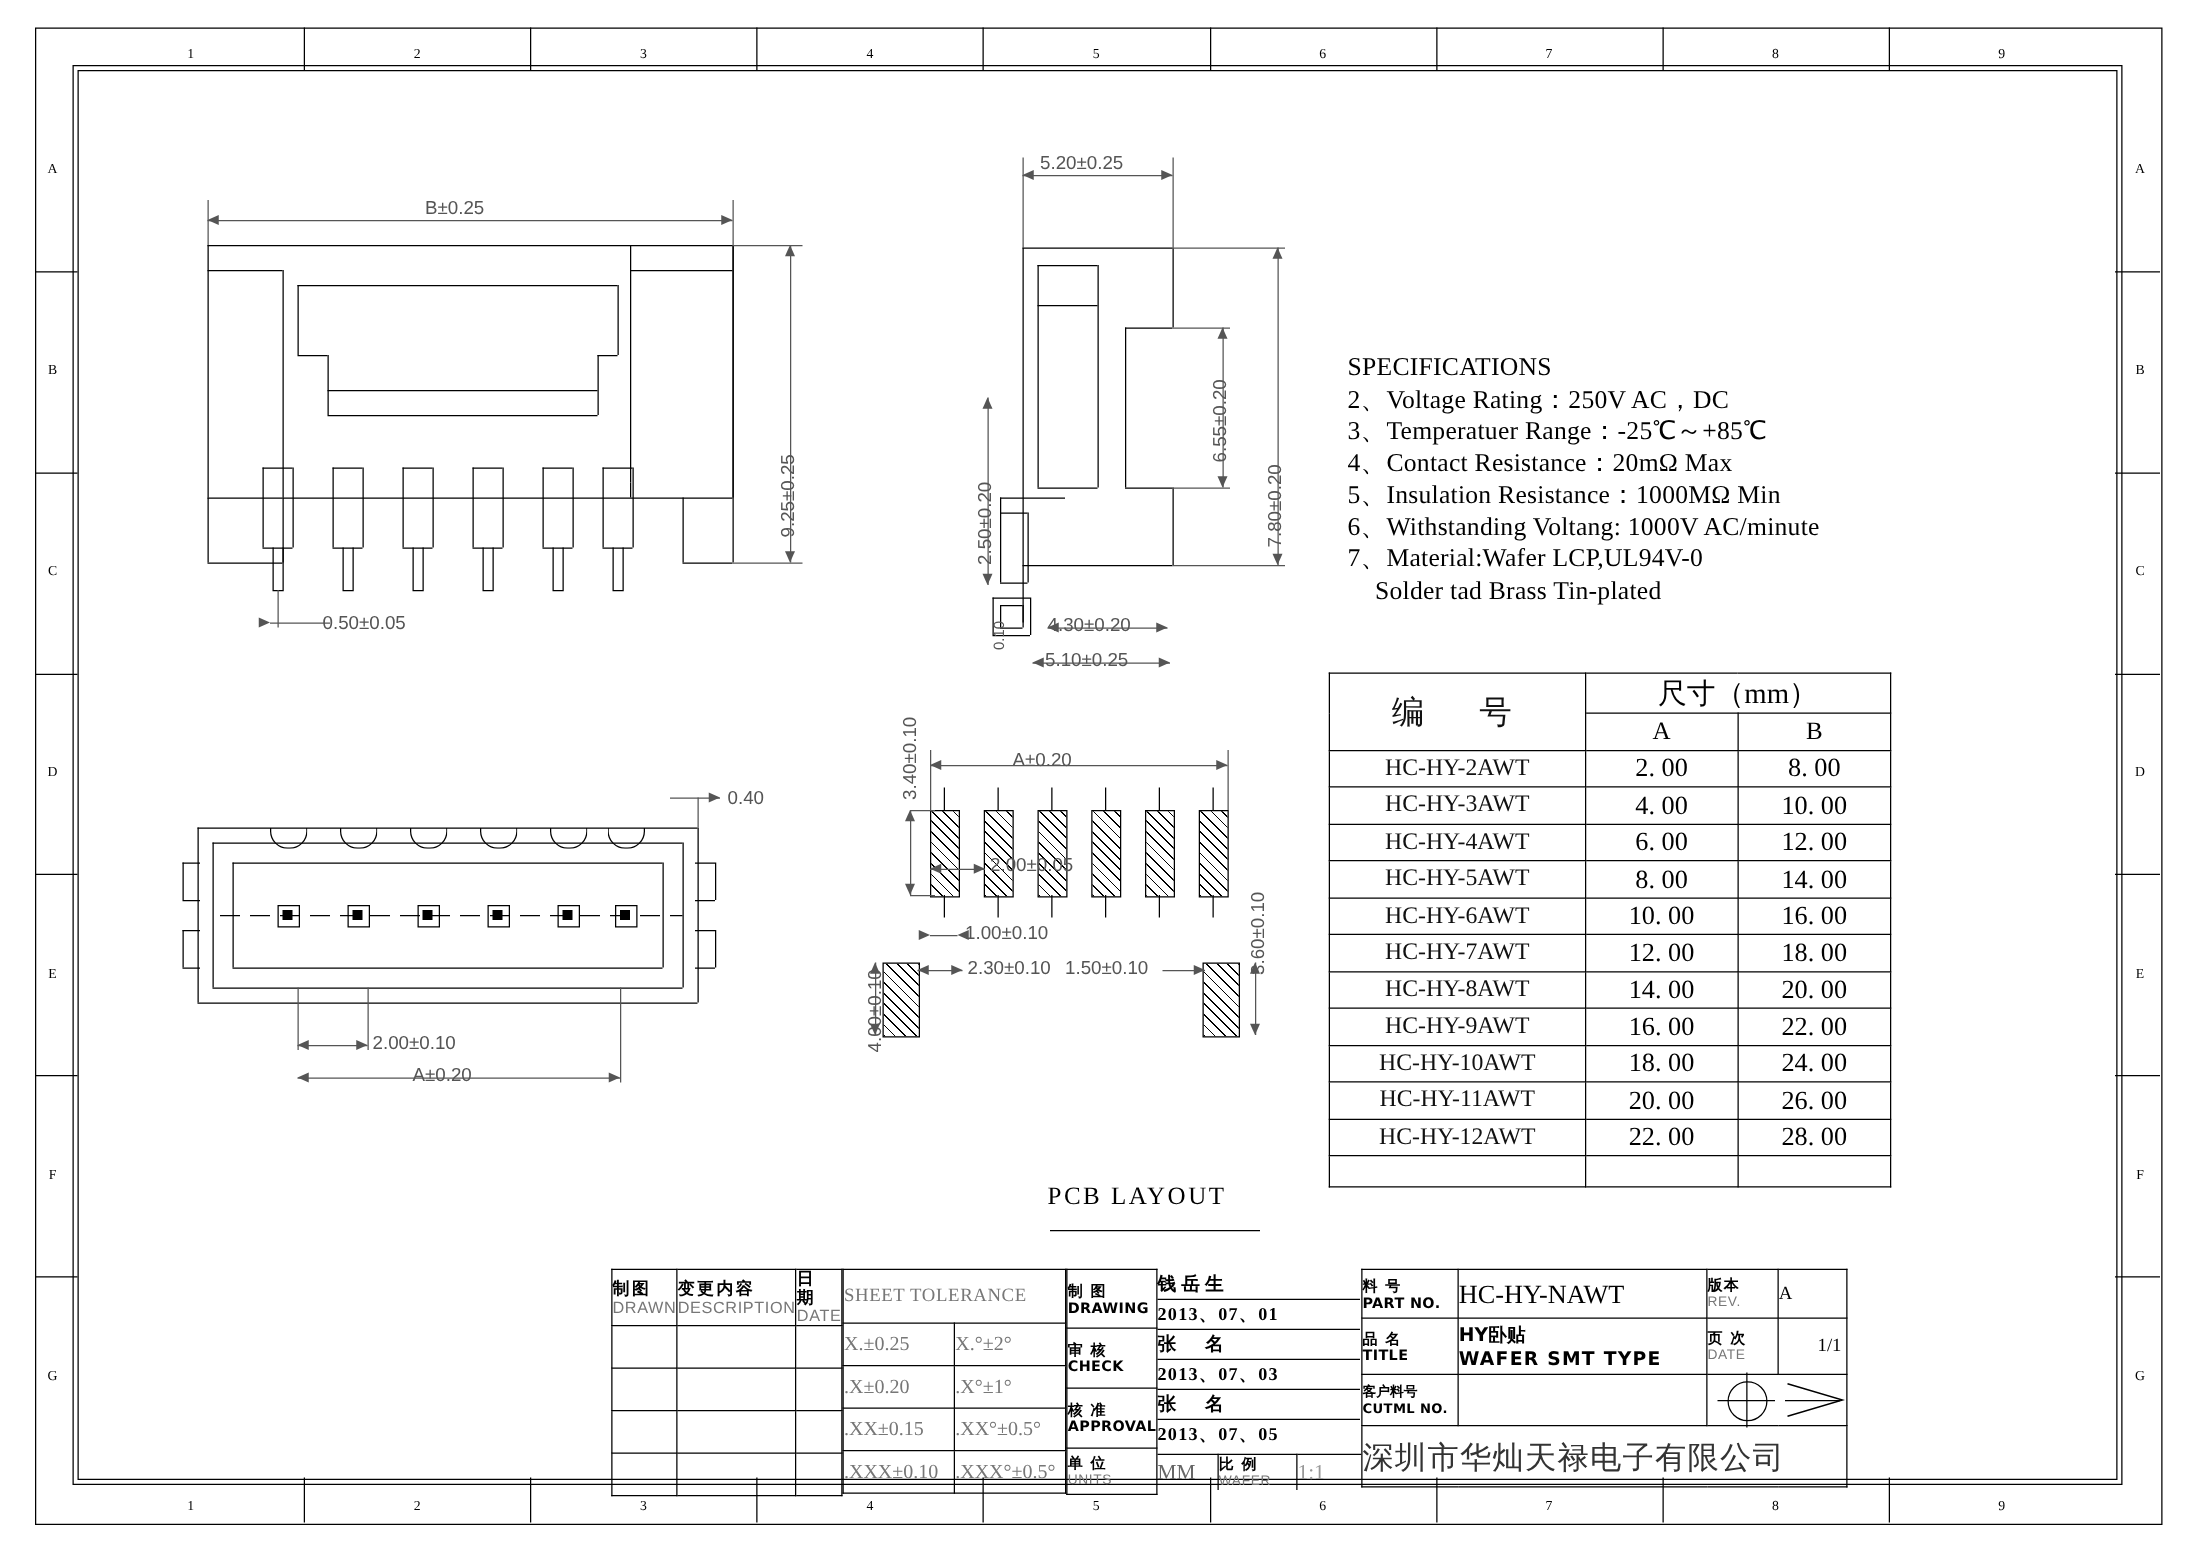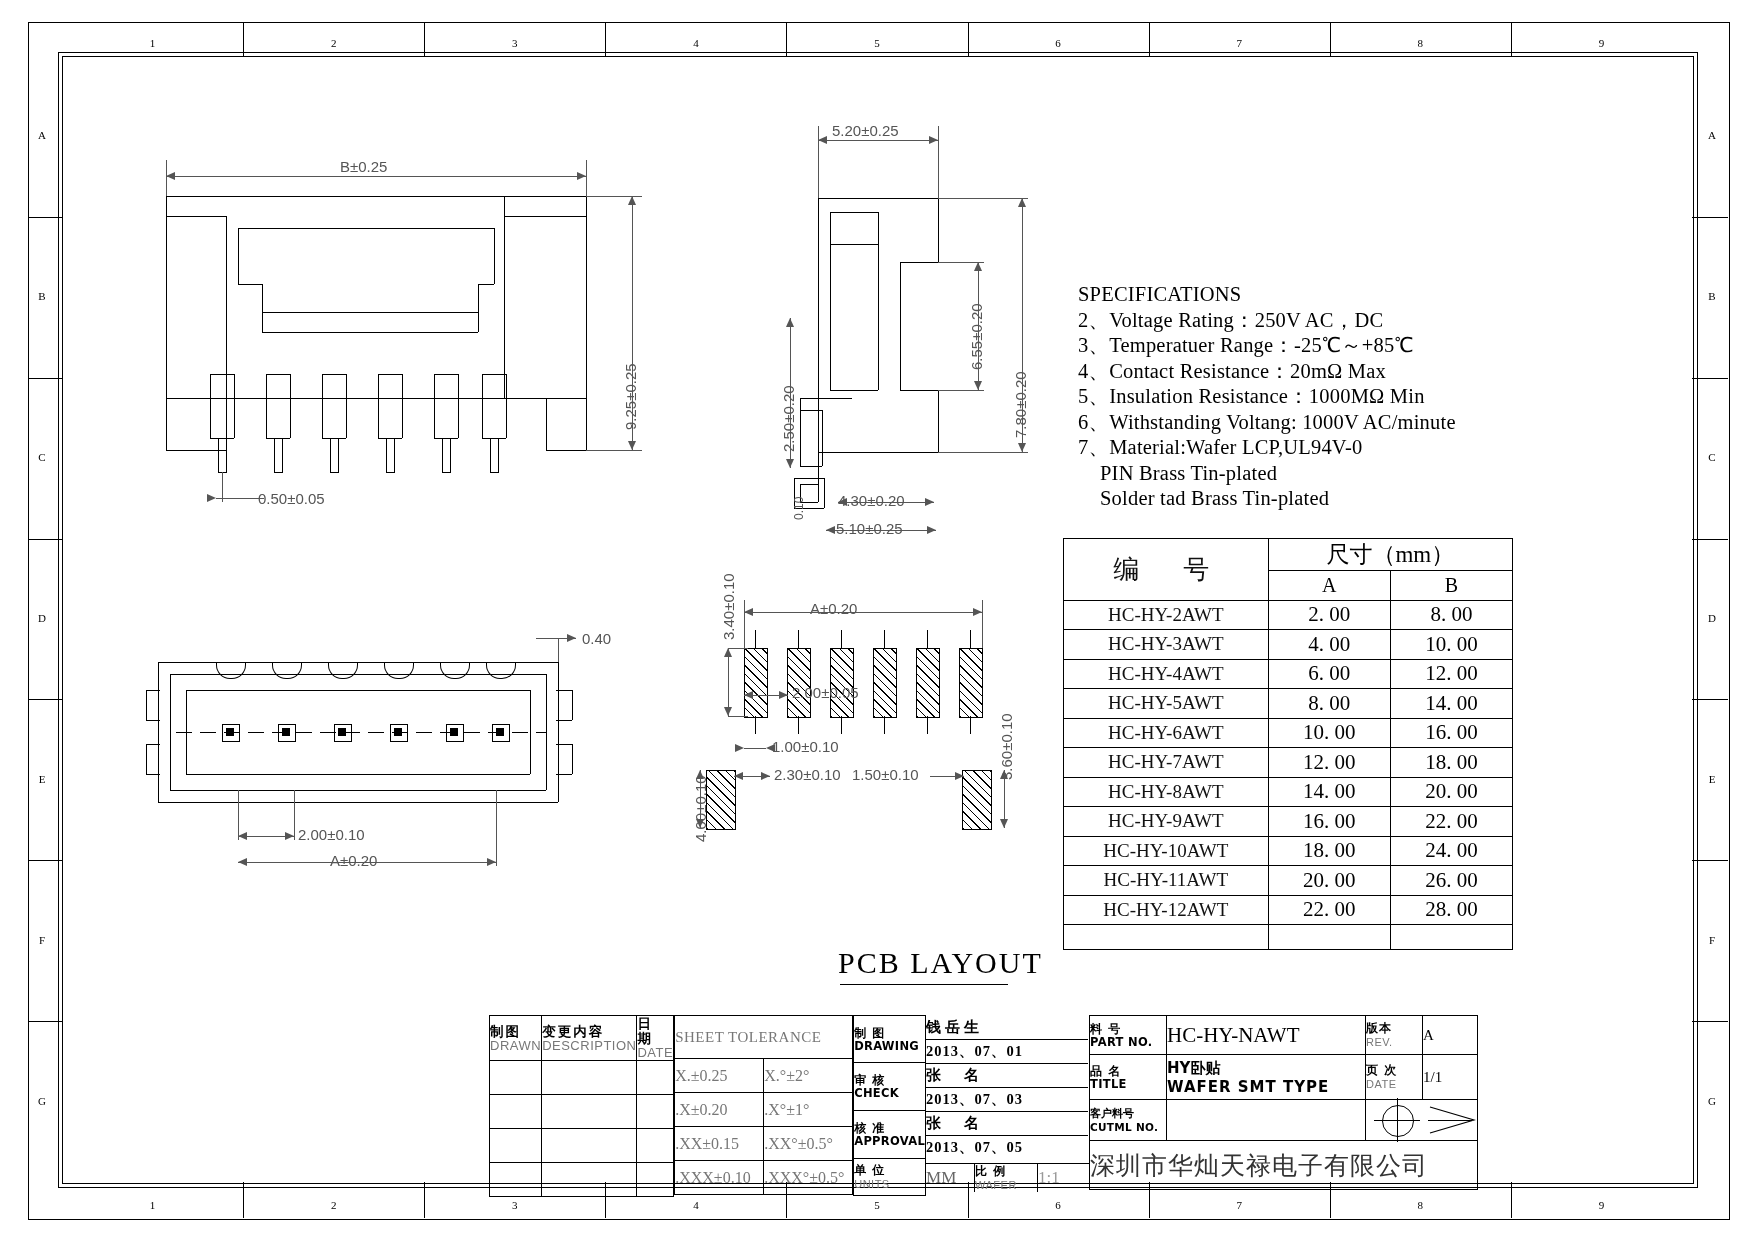--- a/index.html
+++ b/index.html
@@ -57,21 +57,21 @@
   .dt{font-family:"DejaVu Sans",sans-serif;font-weight:bold;font-size:14.5px;letter-spacing:1px;}
   .pnum{font-family:"Liberation Serif",serif;font-size:21px;}
   .ttl-cn{font-family:"DejaVu Sans",sans-serif;font-weight:bold;font-size:15px;}
   .ttl-en{font-family:"DejaVu Sans",sans-serif;font-weight:bold;font-size:15px;letter-spacing:1px;}
   .company{font-family:"DejaVu Sans",sans-serif;font-size:25px;color:#333;letter-spacing:1px;}
   .unit{font-family:"Liberation Sans",sans-serif;font-size:17px;color:#666;}
   .scaleval{font-family:"Liberation Sans",sans-serif;font-size:17px;color:#999;}
   .revv{font-family:"Liberation Serif",serif;font-size:15px;}
 
   #pcblayout{position:absolute;left:838px;top:946px;font-family:"Liberation Serif",serif;
-             font-size:30px;letter-spacing:2px;}
+             font-size:20px;letter-spacing:2px;}
   #pcblayout .ul{position:absolute;left:2px;top:38px;width:168px;height:1.4px;background:#000;}
 
   .tgt-circ{position:absolute;width:30px;height:30px;border:1.3px solid #000;border-radius:50%;}
   .tgt-h{position:absolute;height:1.2px;background:#000;}
   .tgt-v{position:absolute;width:1.2px;background:#000;}
 </style>
 </head>
 <body>
 
 <div id="sheet">
@@ -464,21 +464,20 @@
 
   <div id="specs">
     <div class="head">SPECIFICATIONS</div>
     <div id="spec-list">
         <div>2、Voltage Rating：250V AC，DC</div>
         <div>3、Temperatuer Range：-25℃～+85℃</div>
         <div>4、Contact Resistance：20mΩ Max</div>
         <div>5、Insulation Resistance：1000MΩ Min</div>
         <div>6、Withstanding Voltang: 1000V AC/minute</div>
         <div>7、Material:Wafer LCP,UL94V-0</div>
-        <div class="ind">PIN Brass Tin-plated</div>
         <div class="ind">Solder tad Brass Tin-plated</div>
       </div>
   </div>
 
   <table id="dimtable">
     <thead>
       <tr>
         <td class="pn hdr-cn" rowspan="2">编　号</td>
         <td class="hdr-mm" colspan="2">尺寸（mm）</td>
       </tr>
@@ -729,21 +728,21 @@
                 <div class="en-b">TITLE</div>
               </td>
               <td style="height:44px;">
                 <div class="ttl-cn">HY卧贴</div>
                 <div class="ttl-en">WAFER SMT TYPE</div>
               </td>
               <td style="height:44px;">
                 <div class="cn-sm">页 次</div>
                 <div class="en" style="font-size:11px;">DATE</div>
               </td>
-              <td class="revv" style="height:44px;">1/1</td>
+              <td class="revv" style="height:44px;padding-left:31px;">1/1</td>
             </tr>
             <tr>
               <td style="height:40px;">
                 <div class="cn-sm" style="font-size:11px;letter-spacing:0;">客户料号</div>
                 <div class="en-b" style="font-size:10.5px;">CUTML NO.</div>
               </td>
               <td style="height:40px;"></td>
               <td colspan="2" style="height:40px;position:relative;">
                 <span class="tgt-circ" style="left:16px;top:5px;"></span>
                 <span class="tgt-h" style="left:8px;top:19.5px;width:46px;"></span>

